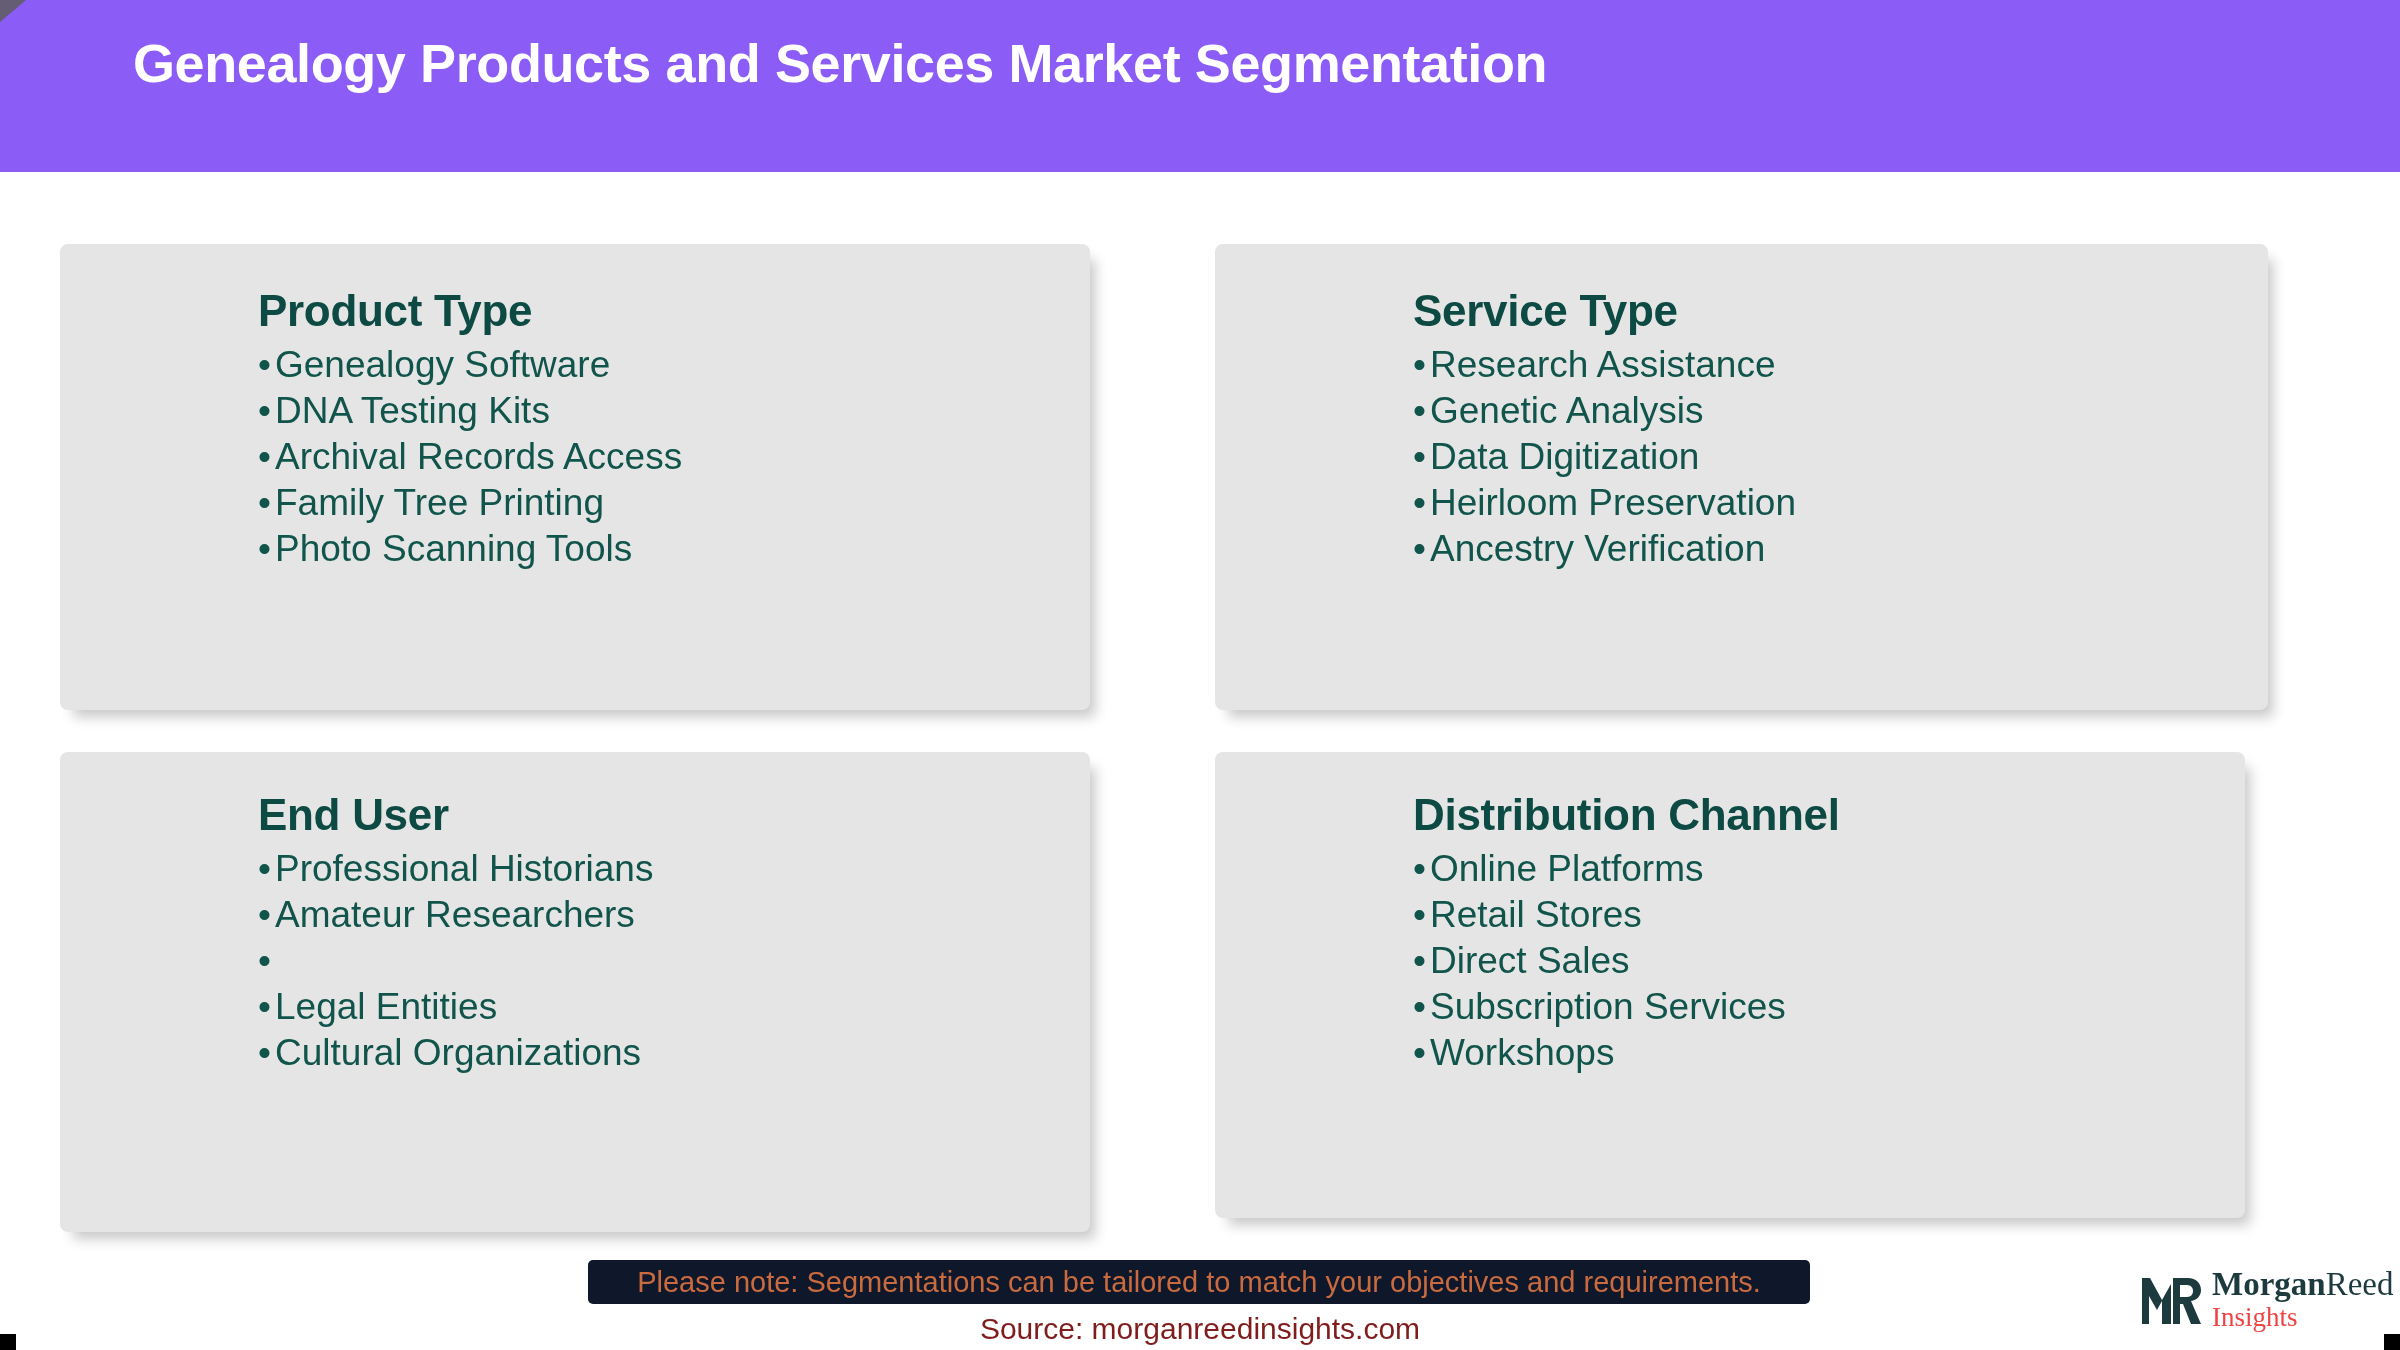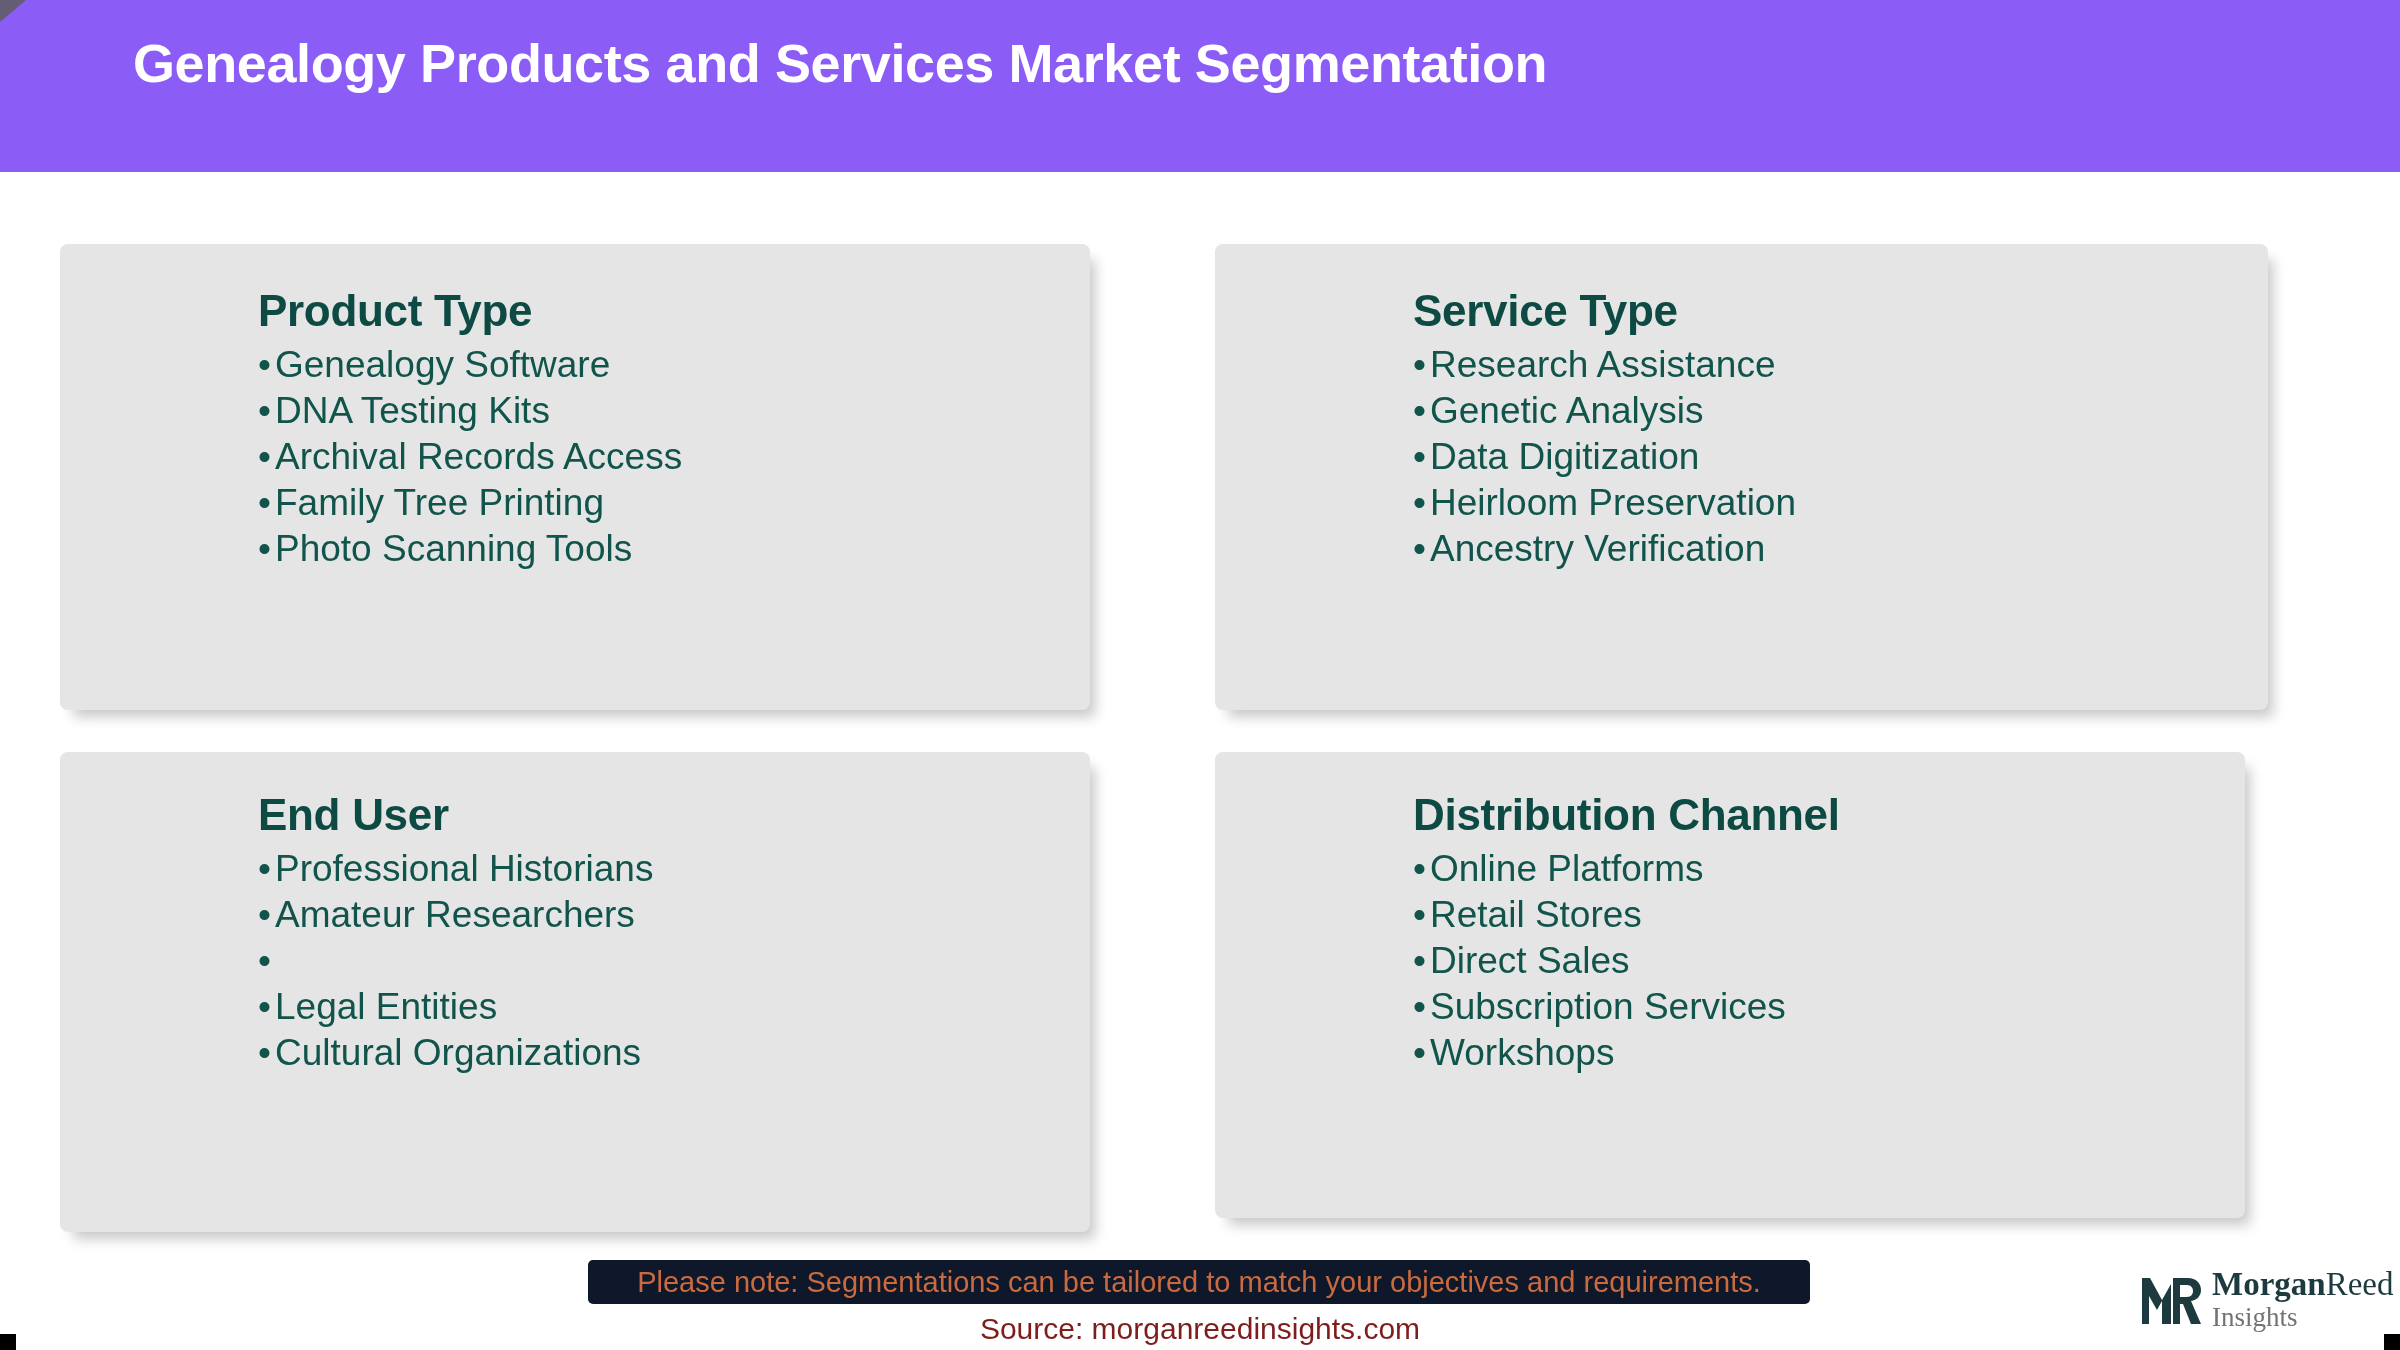--- a/index.html
+++ b/index.html
@@ -157,21 +157,21 @@
     font-family: "Liberation Serif", "DejaVu Serif", serif;
     font-size: 33px;
     color: #1d3b3f;
     white-space: nowrap;
   }
   .logo-line1 b { font-weight: bold; }
   .logo-line1 span.light { font-weight: normal; }
   .logo-line2 {
     font-family: "Liberation Serif", "DejaVu Serif", serif;
     font-size: 27px;
-    color: #737373;
+    color: #ef4444;
     white-space: nowrap;
     margin-top: 3px;
   }
 
   
   .corner-mark {
     position: absolute;
     width: 16px;
     height: 16px;
     background: #000000;

